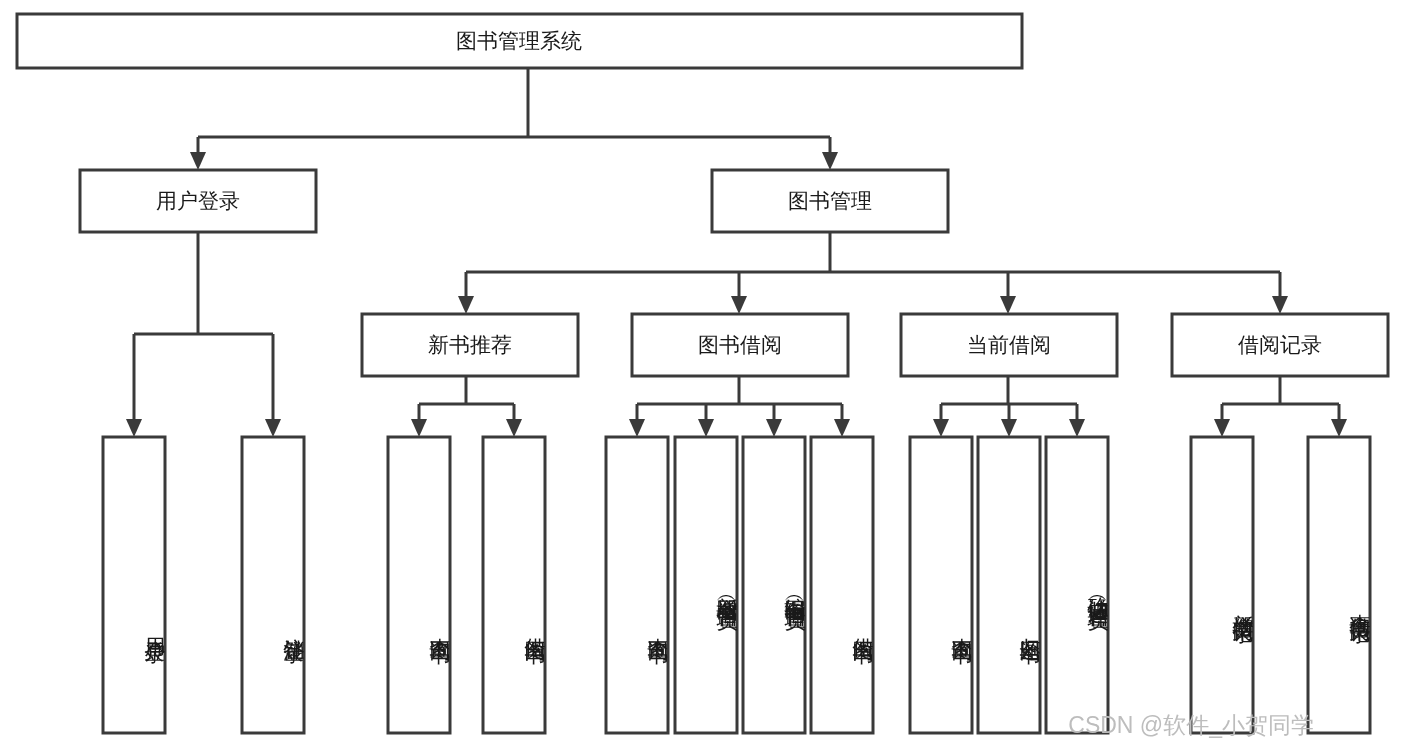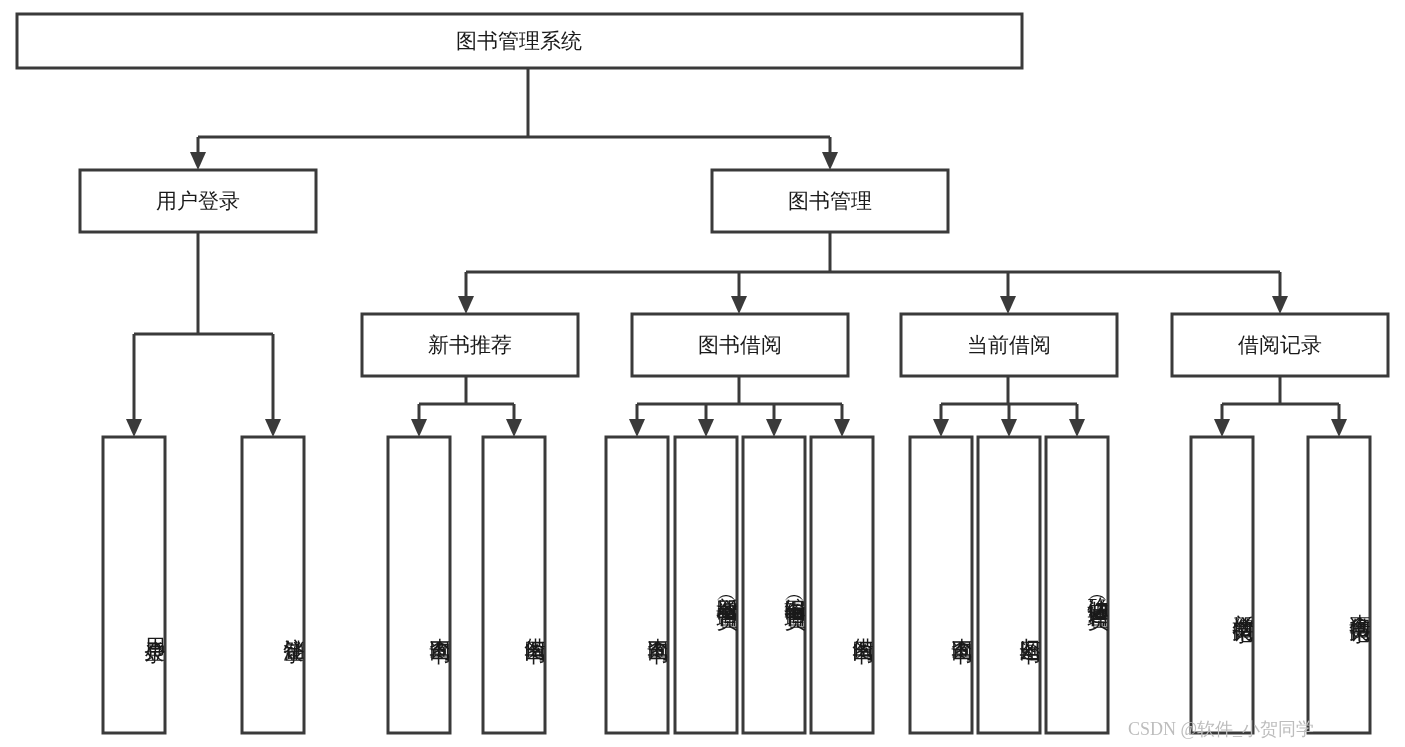--- a/index.html
+++ b/index.html
@@ -11,21 +11,21 @@
   .link{stroke:#3a3a3a;stroke-width:3;fill:none;stroke-linecap:butt;}
   .arrow-head{fill:#3a3a3a;stroke:none;}
   .node-label{fill:#1a1a1a;font-family:"DejaVu Sans","Liberation Sans",sans-serif;
               font-size:21px;text-anchor:middle;dominant-baseline:middle;}
   .vlabel{position:absolute;writing-mode:vertical-rl;text-orientation:upright;
           font-family:"DejaVu Sans","Liberation Sans",sans-serif;
           font-size:21px;color:#1a1a1a;line-height:1;letter-spacing:2px;
           display:flex;align-items:flex-start;justify-content:center;
           white-space:nowrap;pointer-events:none;}
   .watermark{position:absolute;right:14px;bottom:6px;color:#bdbdbd;
-             font-size:18px;font-family:Liberation Serif, serif;
+             font-size:23px;font-family:Liberation Sans, sans-serif;
              white-space:nowrap;}
 </style>
 </head>
 <body>
 
 <div id="diagram-root">
 
   <svg id="tree" viewBox="0 0 1405 747">
 
     <g>

